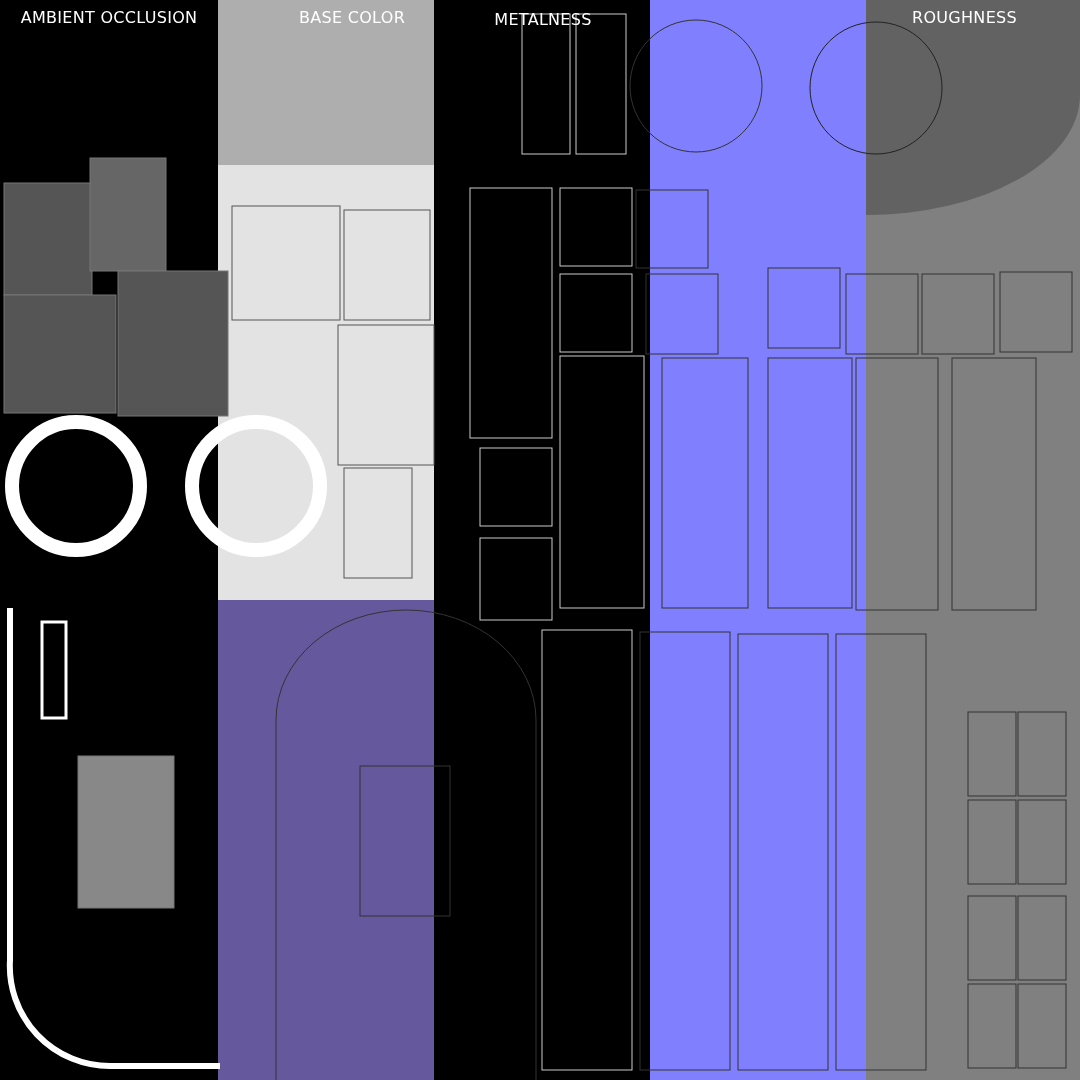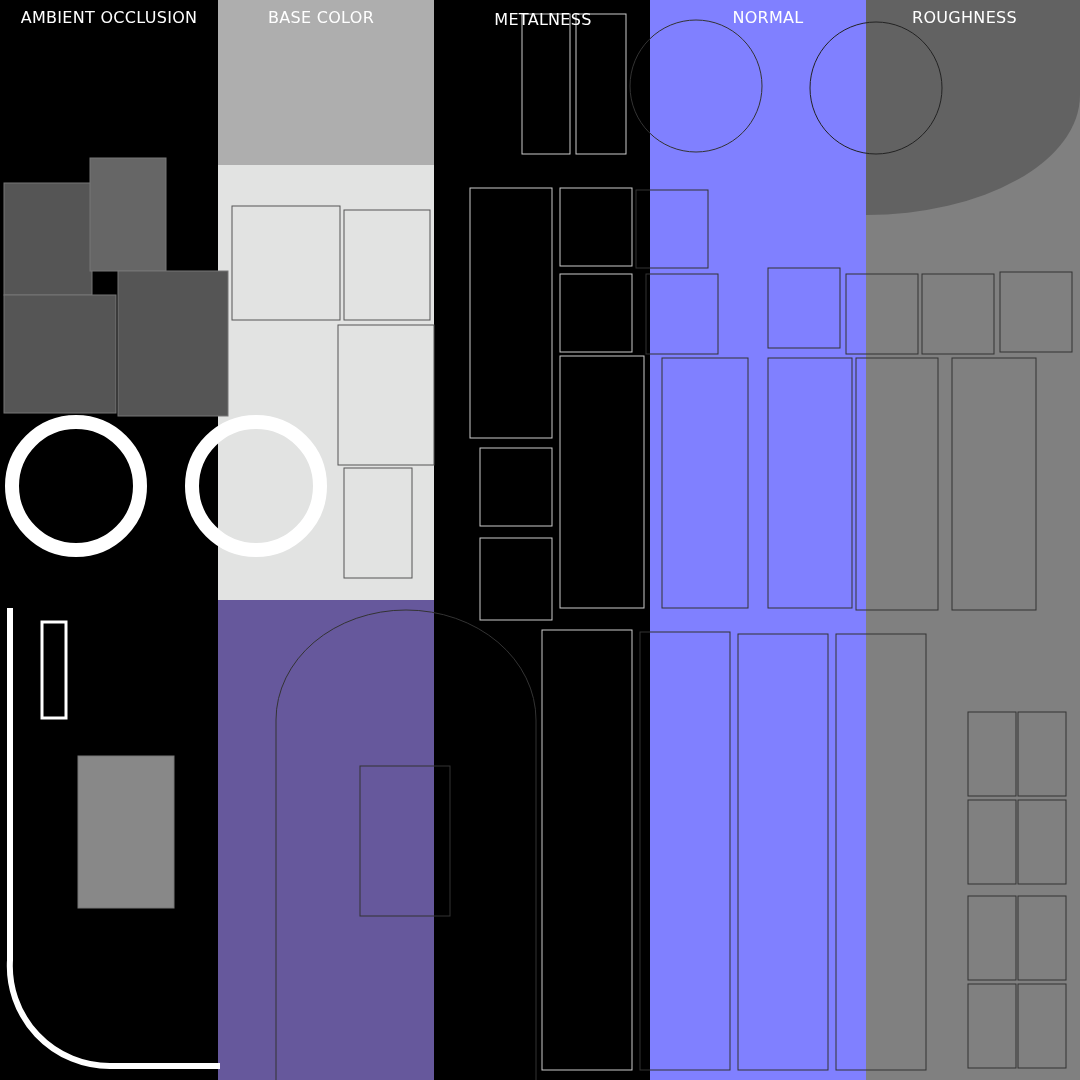--- a/index.html
+++ b/index.html
@@ -75,17 +75,16 @@
       <rect x="968" y="800" width="48" height="84" stroke="#333"></rect>
       <rect x="1018" y="800" width="48" height="84" stroke="#333"></rect>
       <rect x="968" y="896" width="48" height="84" stroke="#333"></rect>
       <rect x="1018" y="896" width="48" height="84" stroke="#333"></rect>
       <rect x="968" y="984" width="48" height="84" stroke="#333"></rect>
       <rect x="1018" y="984" width="48" height="84" stroke="#333"></rect>
     </g>
   </svg>
 
   <div class="label" style="left:0;width:218px;">AMBIENT OCCLUSION</div>
-  <div class="label" style="left:218px;width:206px;">BASE COLOR</div>
+  <div class="label" style="left:218px;width:206px;padding-left:31px;">BASE COLOR</div>
   <div class="label" style="left:434px;width:218px;top:10px;">METALNESS</div>
-  <div class="label" style="left:650px;width:236px;">NORMAL</div>
   <div class="label" style="left:866px;width:197px;">ROUGHNESS</div>
 </div>
 
 </body></html>

